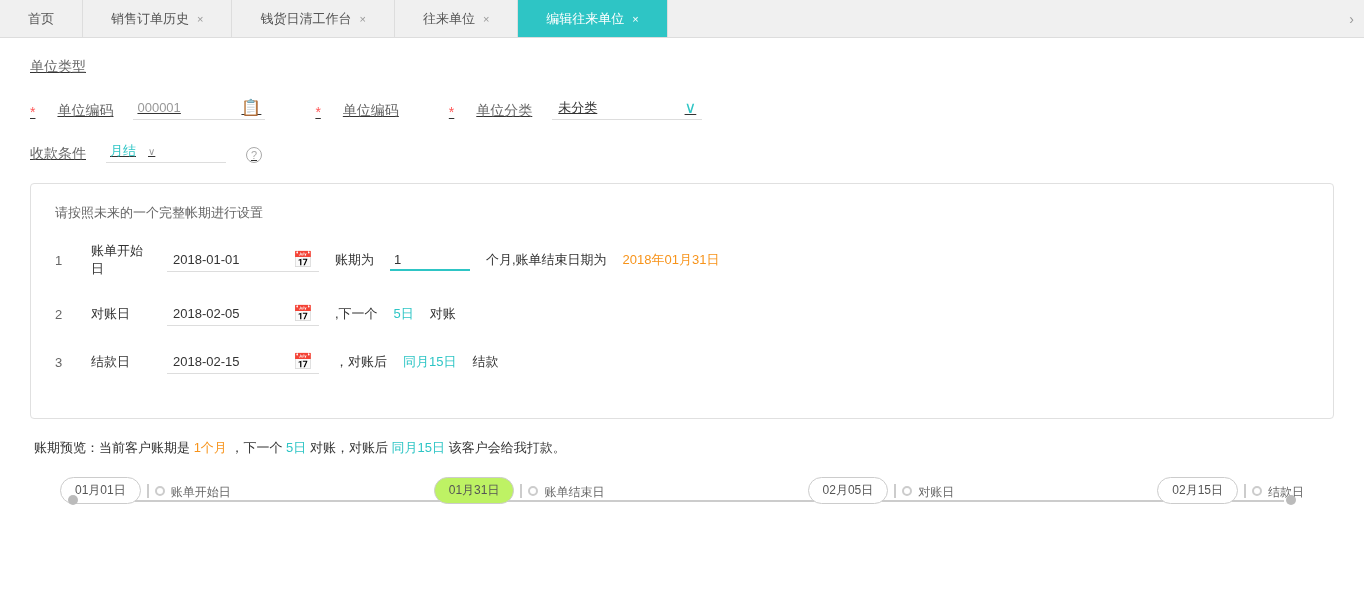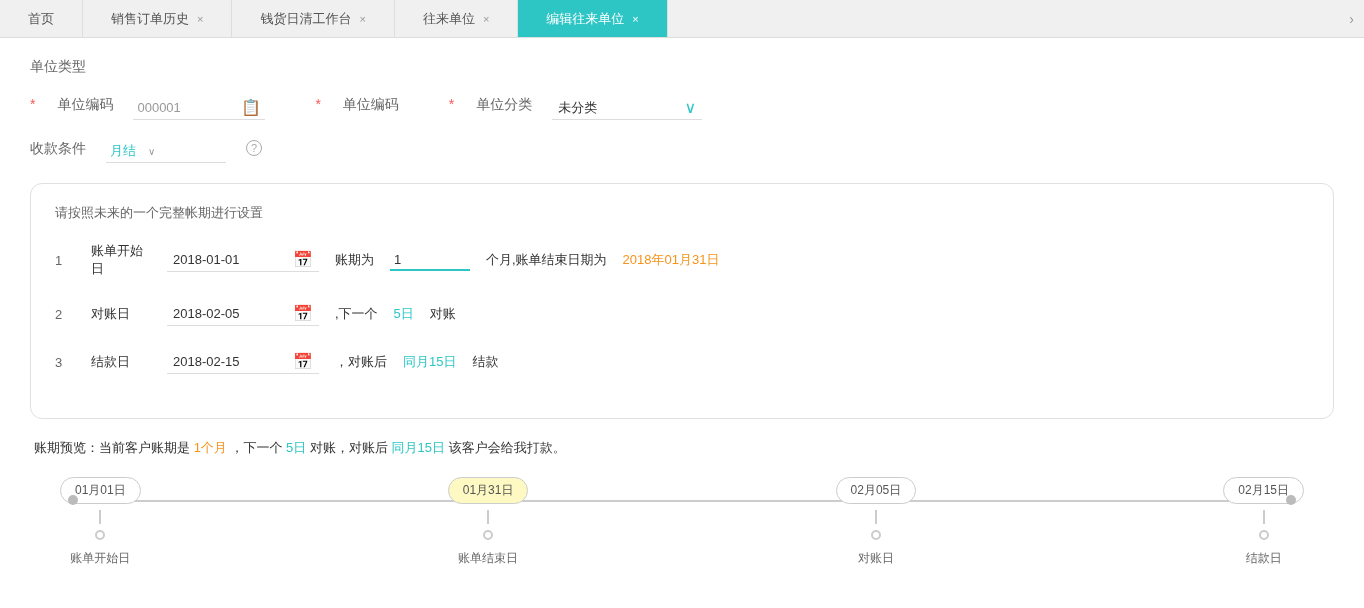--- a/index.html
+++ b/index.html
@@ -51,23 +51,24 @@
     
     .content {
       background: #fff;
       padding: 20px 30px;
       min-height: 570px;
     }
 
     
     .form-row {
       display: flex;
-      align-items: flex-start;
+      align-items: flex-end;
       margin-bottom: 20px;
       gap: 20px;
+      text-decoration: underline;
     }
     .form-label {
       color: #666;
       white-space: nowrap;
     }
     .required-star {
       color: #f55;
       margin-right: 2px;
     }
     .radio-group {
@@ -155,21 +156,21 @@
       font-size: 11px;
       display: flex;
       align-items: center;
       justify-content: center;
       cursor: pointer;
     }
 
     
     .section-box {
       border: 1px solid #e0e0e0;
-      border-radius: 12px;
+      border-radius: 4px;
       padding: 20px 24px;
       margin-bottom: 20px;
     }
     .section-title {
       font-size: 13px;
       color: #666;
       margin-bottom: 20px;
     }
 
     
@@ -232,21 +233,21 @@
     }
     .timeline-items {
       display: flex;
       justify-content: space-between;
       width: 100%;
       position: relative;
       z-index: 1;
     }
     .timeline-item {
       display: flex;
-      flex-direction: column;
+      flex-direction: row;
       align-items: center;
       gap: 6px;
     }
     .category-select {
       display: flex;
       align-items: center;
       border-bottom: 1px solid #ddd;
       gap: 8px;
       padding: 2px 6px;
       min-width: 150px;
@@ -382,21 +383,21 @@
       <div style="display:flex;justify-content:space-between;width:100%;padding:0 10px;">
 
         <div class="timeline-item">
           <div style="background:#fff;border:1px solid #ccc;border-radius:20px;padding:4px 14px;font-size:12px;color:#555;">01月01日</div>
           <div style="width:2px;height:14px;background:#ccc;"></div>
           <div style="width:10px;height:10px;border-radius:50%;background:#fff;border:2px solid #ccc;"></div>
           <div style="font-size:12px;color:#666;margin-top:4px;">账单开始日</div>
         </div>
 
         <div class="timeline-item">
-          <div style="background:#fef9c3;border:1px solid #ccc;border-radius:20px;padding:4px 14px;font-size:12px;color:#555;">01月31日</div>
+          <div style="background:#bef264;border:1px solid #ccc;border-radius:20px;padding:4px 14px;font-size:12px;color:#555;">01月31日</div>
           <div style="width:2px;height:14px;background:#ccc;"></div>
           <div style="width:10px;height:10px;border-radius:50%;background:#fff;border:2px solid #ccc;"></div>
           <div style="font-size:12px;color:#666;margin-top:4px;">账单结束日</div>
         </div>
 
         <div class="timeline-item">
           <div style="background:#fff;border:1px solid #ccc;border-radius:20px;padding:4px 14px;font-size:12px;color:#555;">02月05日</div>
           <div style="width:2px;height:14px;background:#ccc;"></div>
           <div style="width:10px;height:10px;border-radius:50%;background:#fff;border:2px solid #ccc;"></div>
           <div style="font-size:12px;color:#666;margin-top:4px;">对账日</div>

